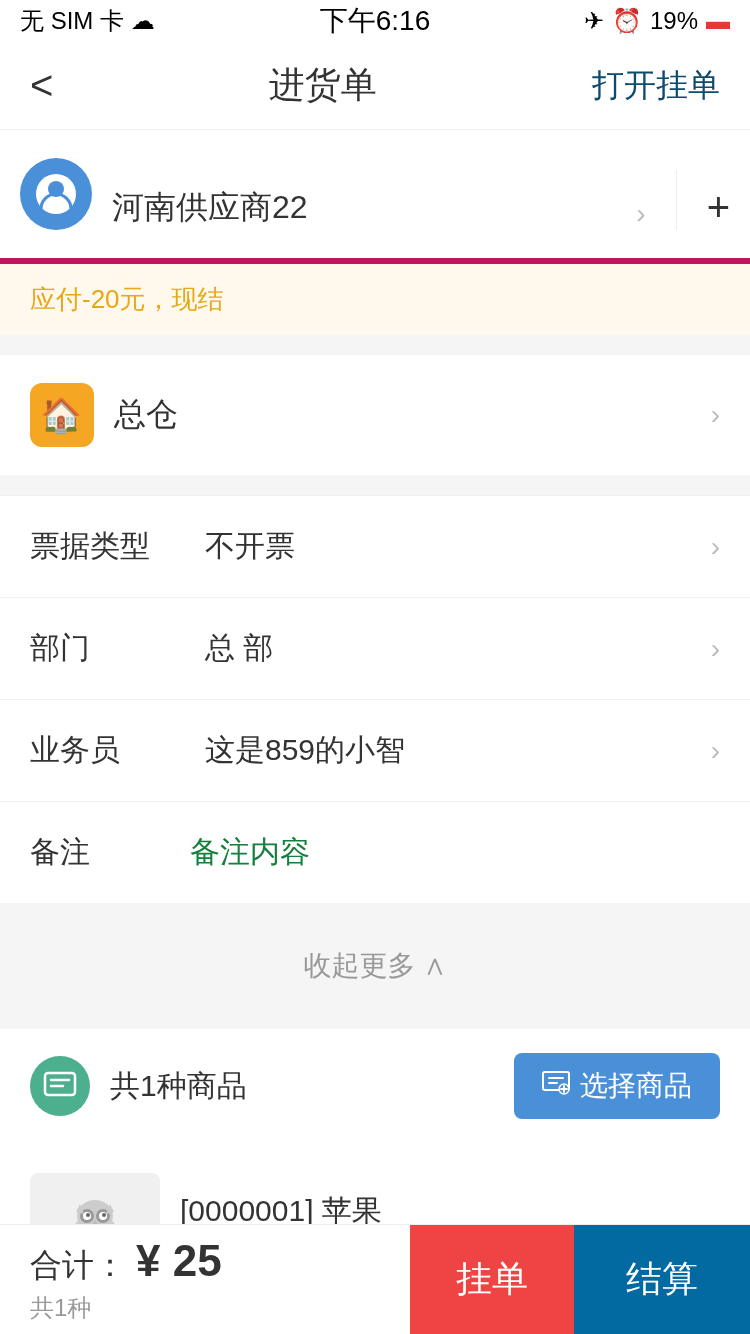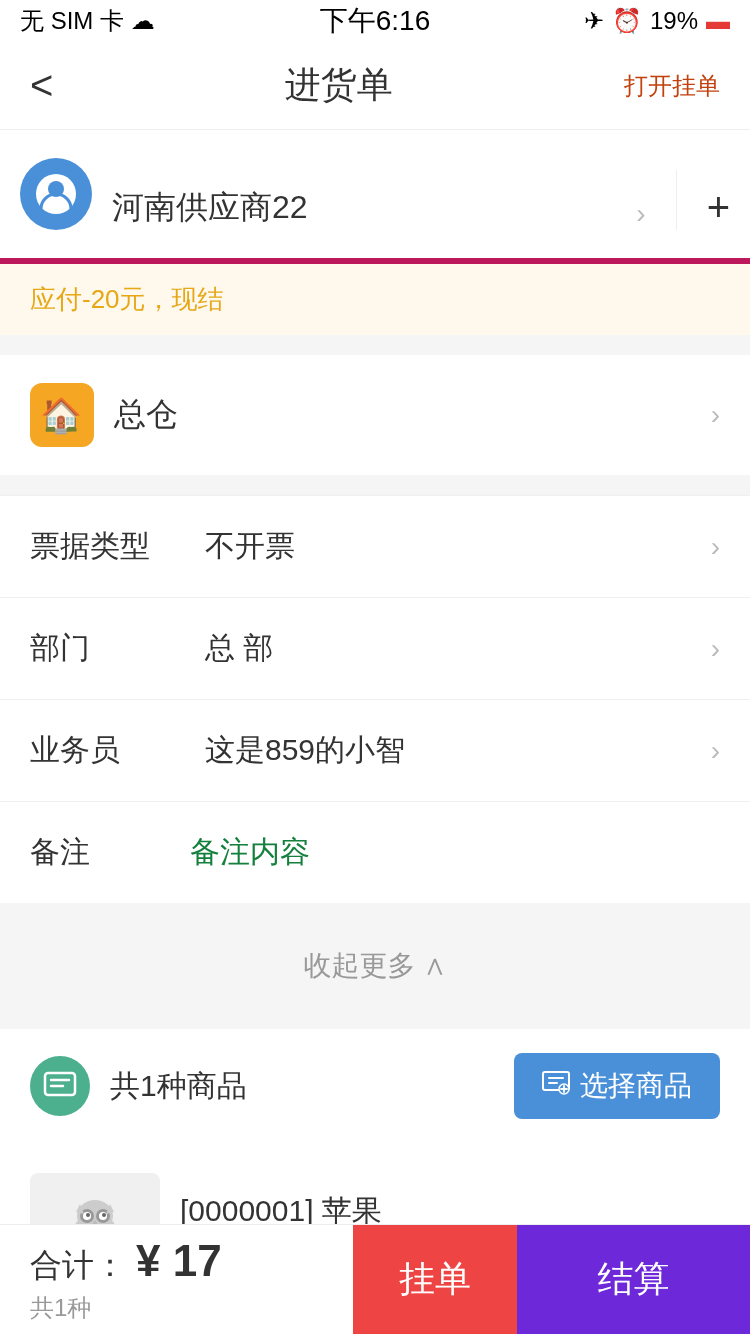--- a/index.html
+++ b/index.html
@@ -33,21 +33,21 @@
       background: #fff;
       height: 88px;
       display: flex;
       align-items: center;
       justify-content: space-between;
       padding: 0 30px;
       border-bottom: 1px solid #eee;
     }
     .nav-title { font-size: 36px; font-weight: 500; color: #333; }
     .nav-back { font-size: 40px; color: #333; cursor: pointer; }
-    .nav-right { font-size: 24px; color: #c2410c; }
+    .nav-right { font-size: 32px; color: #0c4a6e; }
 
     
     .section {
       background: #fff;
       margin-bottom: 20px;
     }
 
     
     .supplier-row {
       display: flex;
@@ -226,22 +226,22 @@
     .bottom-total-sub { font-size: 24px; color: #999; margin-top: 4px; }
     .btn-hang {
       width: 164px;
       background: #ef4444;
       color: #fff;
       border: none;
       font-size: 36px;
       cursor: pointer;
     }
     .btn-checkout {
-      width: 233px;
-      background: #6d28d9;
+      width: 176px;
+      background: #0369a1;
       color: #fff;
       border: none;
       font-size: 36px;
       cursor: pointer;
     }
   </style>
 </head>
 <body>
 
 <div class="status-bar">
@@ -385,19 +385,19 @@
       </div>
     </div>
     <div class="product-more">···</div>
   </div>
 </div>
 
 <div class="bottom-bar">
   <div class="bottom-total">
     <div class="bottom-total-main">
       <span>合计：</span>
-      <span class="bottom-total-amount">¥ 17</span>
+      <span class="bottom-total-amount">¥ 25</span>
     </div>
     <div class="bottom-total-sub">共1种</div>
   </div>
   <button class="btn-hang">挂单</button>
   <button class="btn-checkout">结算</button>
 </div>
 
 </body></html>

